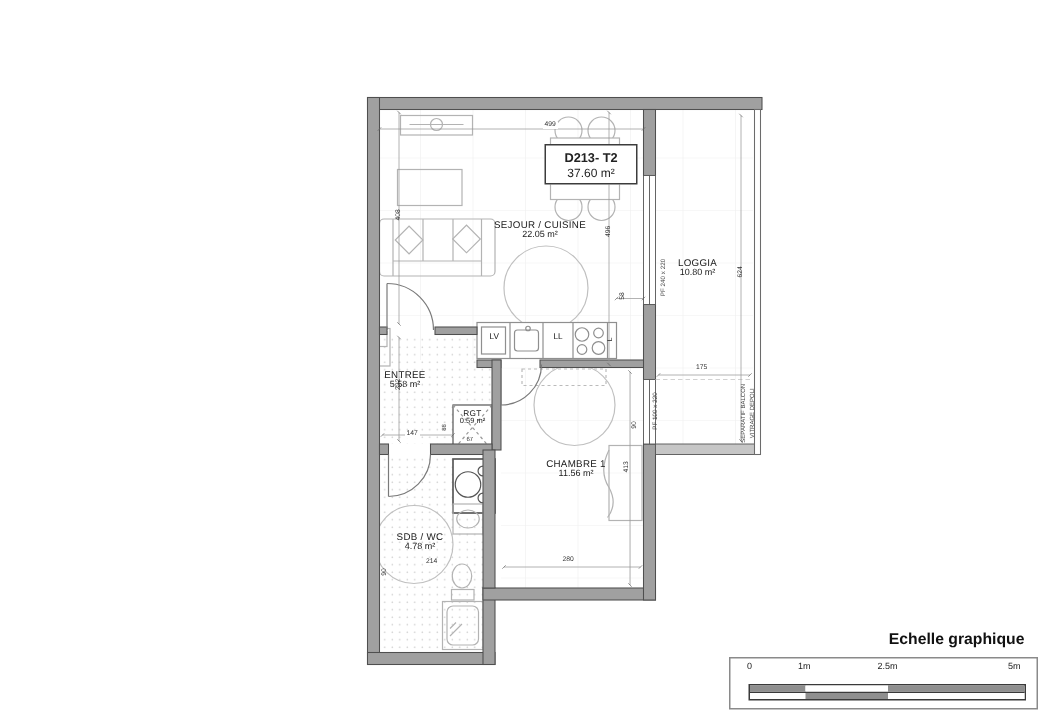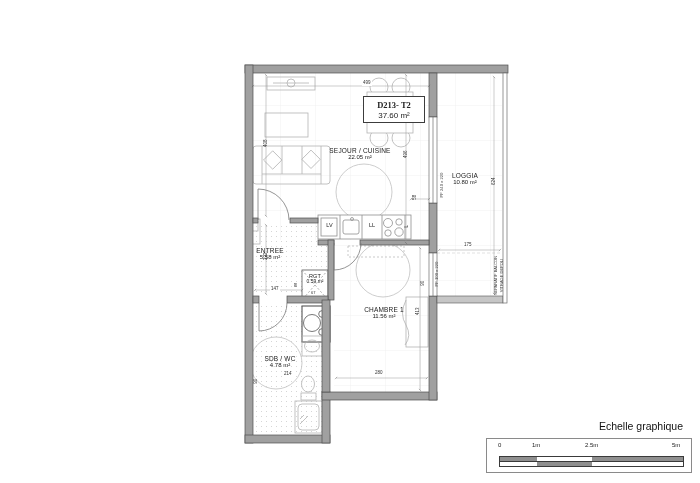--- a/index.html
+++ b/index.html
@@ -11,25 +11,25 @@
   .room-area{font-size:6px;color:#1a1a1a;}
   .dim{position:absolute;font-size:4.5px;color:#333;background:#fff;padding:0 1px;line-height:1;}
   .rot{transform:rotate(-90deg);transform-origin:center center;background:transparent;text-align:center;}
   .appl{position:absolute;font-size:5.5px;color:#222;text-align:center;line-height:1;}
   .winlab{position:absolute;font-size:4.2px;color:#444;width:40px;height:6px;text-align:center;
           transform:rotate(-90deg);transform-origin:center center;line-height:1;}
   .seplab{position:absolute;font-size:4px;color:#444;width:52px;height:5px;text-align:center;
           transform:rotate(-90deg);transform-origin:center center;line-height:1;}
   .titlebox{position:absolute;left:363px;top:96px;width:58px;background:#fff;border:1px solid #3c3c3c;
             text-align:center;padding:3px 1px 2px 1px;}
-  .titlebox .t1{font-size:8.5px;font-weight:bold;font-family:Liberation Serif, serif;}
+  .titlebox .t1{font-size:8.5px;font-weight:bold;}
   .titlebox .t2{font-size:8px;margin-top:1px;}
   
   .sb-title{position:absolute;left:500px;top:420px;width:183px;text-align:right;
-            font-size:10.5px;font-weight:normal;color:#111;}
+            font-size:10.5px;font-weight:bold;color:#111;}
   .sb-box{position:absolute;left:486px;top:438px;width:204px;height:33px;border:1px solid #8a8a8a;background:#fff;}
   .sb-tick{position:absolute;top:3px;font-size:6px;color:#222;line-height:1;}
   .sb-bar{position:absolute;left:12px;top:17px;width:183px;border:1px solid #3a3a3a;}
   .sb-row{display:flex;height:4px;}
   .sb-row + .sb-row{border-top:1px solid #3a3a3a;}
   .seg{height:100%;}
   .g{background:#8f8f8f;} .w{background:#fff;}
 </style>
 </head>
 <body>

